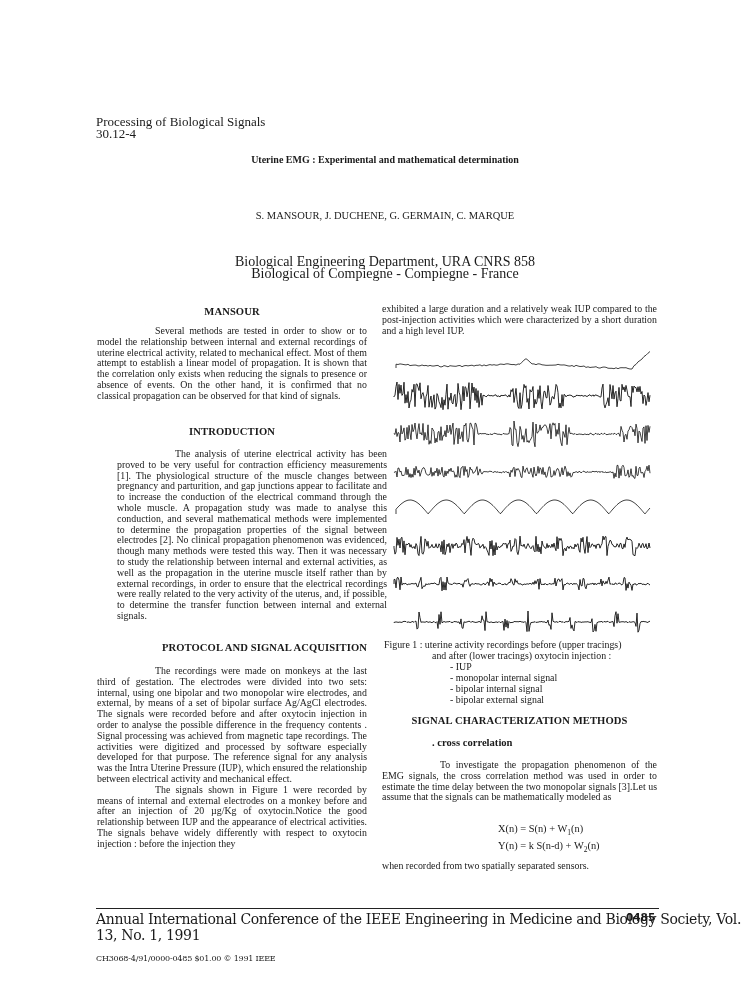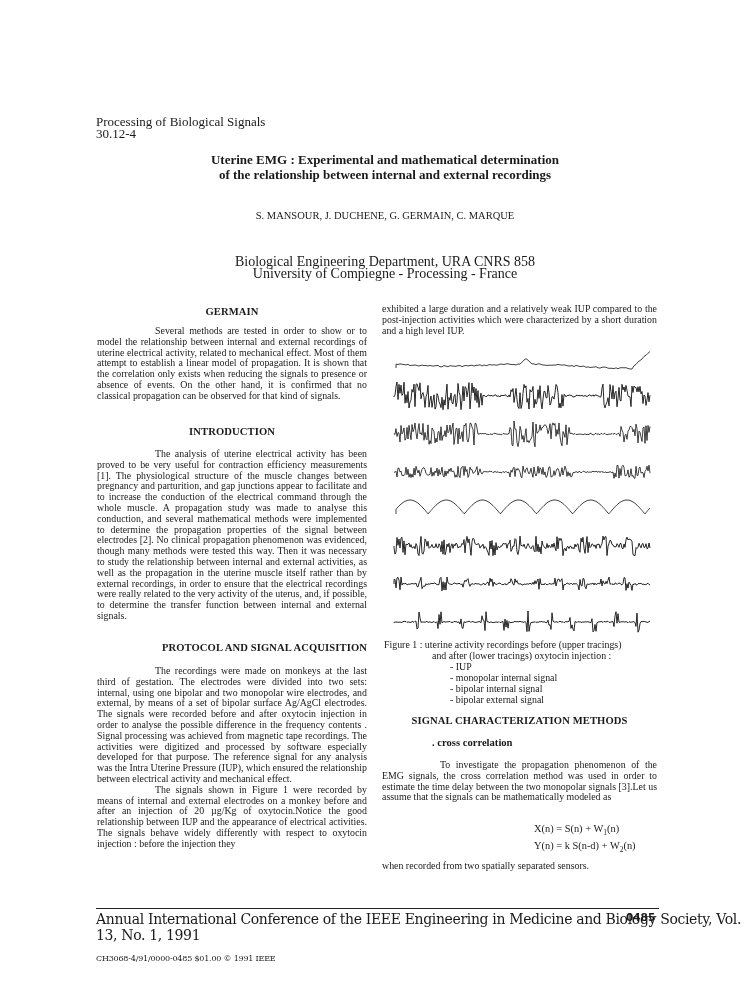--- a/index.html
+++ b/index.html
@@ -5,70 +5,69 @@
     html, body { margin: 0; padding: 0; background: #ffffff; }
     body {
       width: 755px; height: 1000px; position: relative; overflow: hidden;
       font-family: "Liberation Serif", "DejaVu Serif", serif;
       color: #1a1a1a;
     }
     .abs { position: absolute; }
     .hdr { left: 96px; top: 116px; font-size: 13px; line-height: 12px; }
     .title {
       left: 150px; width: 470px; top: 152px; text-align: center;
-      font-weight: bold; font-size: 13px; line-height: 15px;
+      font-weight: bold; font-size: 10px; line-height: 15px;
     }
     .authors { left: 150px; width: 470px; top: 210px; text-align: center; font-size: 10.5px; }
     .affil { left: 150px; width: 470px; top: 256px; text-align: center; font-size: 14px; line-height: 12px; }
     .col { font-size: 9.9px; line-height: 10.8px; text-align: justify; }
     .colL { left: 97px; width: 270px; }
     .colR { left: 382px; width: 275px; }
     .sec { text-align: center; font-weight: bold; font-size: 10.6px; letter-spacing: 0.1px; }
     p { margin: 0; }
     .indent { text-indent: 58px; }
     .figure { left: 392px; top: 346px; width: 262px; height: 288px; }
     .figure svg { display: block; }
     .caption { left: 384px; top: 640px; width: 270px; font-size: 9.9px; line-height: 10.9px; }
     .caption .ind { padding-left: 48px; }
     .caption .items { padding-left: 66px; }
     .subsec { left: 432px; top: 737px; font-weight: bold; font-size: 10.6px; }
-    .eq { left: 498px; top: 823px; font-size: 10.4px; line-height: 12.5px; margin-left: 36px; }
+    .eq { left: 498px; top: 823px; font-size: 10.4px; line-height: 12.5px; }
     .eq sub { font-size: 7.5px; }
     .footline { left: 96px; top: 908px; width: 563px; height: 1px; background: #222; }
     .foot1 { left: 96px; top: 911px; font-size: 14px; font-family: "DejaVu Serif", serif; letter-spacing: -0.35px; }
     .foot2 { left: 96px; top: 954px; font-size: 8px; font-family: "DejaVu Serif", serif; letter-spacing: -0.2px; }
     .pnum { left: 626px; top: 911px; font-size: 10.5px; font-weight: bold; font-family: "DejaVu Sans", sans-serif; }
   </style>
 </head>
 <body>
 
 <div class="abs hdr">
   <div>Processing of Biological Signals</div>
   <div>30.12-4</div>
 </div>
 
 <div class="abs title">
   <div>Uterine EMG : Experimental and mathematical determination</div>
-  <div>of the relationship between internal and external recordings</div>
 </div>
 
 <div class="abs authors">S. MANSOUR, J. DUCHENE, G. GERMAIN, C. MARQUE</div>
 
 <div class="abs affil">
   <div>Biological Engineering Department, URA CNRS 858</div>
-  <div>University of Compiegne - Processing - France</div>
+  <div>Biological of Compiegne - Compiegne - France</div>
 </div>
 
-<div class="abs col colL sec" style="top:307px;">GERMAIN</div>
+<div class="abs col colL sec" style="top:307px;">MANSOUR</div>
 <div class="abs col colL" style="top:326px;">
   <p class="indent">Several methods are tested in order to show or to model the relationship between internal and external recordings of uterine electrical activity, related to mechanical effect. Most of them attempt to establish a linear model of propagation. It is shown that the correlation only exists when reducing the signals to presence or absence of events. On the other hand, it is confirmed that no classical propagation can be observed for that kind of signals.</p>
 </div>
 
 <div class="abs col colL sec" style="top:427px;">INTRODUCTION</div>
-<div class="abs col colL" style="top:449px;">
+<div class="abs col colL" style="top:449px;margin-left:20px;">
   <p class="indent">The analysis of uterine electrical activity has been proved to be very useful  for contraction efficiency measurements [1]. The physiological structure of the muscle changes between pregnancy and parturition, and gap junctions appear to facilitate and to increase the conduction of the electrical command through the whole muscle. A propagation study was made to analyse this conduction, and several mathematical methods were implemented to determine the propagation properties of the signal between electrodes [2]. No clinical propagation phenomenon was evidenced, though many methods were tested this way. Then it was necessary to study the relationship between internal and external activities, as well as the propagation in the uterine muscle itself rather than by external recordings, in order to ensure that the electrical recordings were really related to the very activity of the uterus, and, if possible, to determine the transfer function between internal and external signals.</p>
 </div>
 
 <div class="abs col colL sec" style="top:643px;text-align:right;">PROTOCOL AND SIGNAL ACQUISITION</div>
 <div class="abs col colL" style="top:666px;">
   <p class="indent">The recordings were made on monkeys at the last third of gestation. The electrodes were divided into two sets: internal, using one bipolar and two monopolar wire electrodes, and external, by means of a set of bipolar surface Ag/AgCl  electrodes. The signals were recorded before and after oxytocin injection in order to analyse the possible difference in the frequency contents . Signal processing was achieved from magnetic tape recordings. The activities were digitized and processed by software especially developed for that purpose. The reference signal for any analysis was the Intra Uterine Pressure (IUP), which ensured the relationship between electrical activity and mechanical effect.</p>
   <p class="indent">The signals shown in Figure 1 were recorded by means of internal and external electrodes on a monkey before and after an injection of 20 µg/Kg of oxytocin.Notice the good relationship between IUP and the appearance of electrical activities. The signals behave widely differently with respect to oxytocin injection : before the injection they</p>
 </div>
 
 <div class="abs col colR" style="top:304px;">

